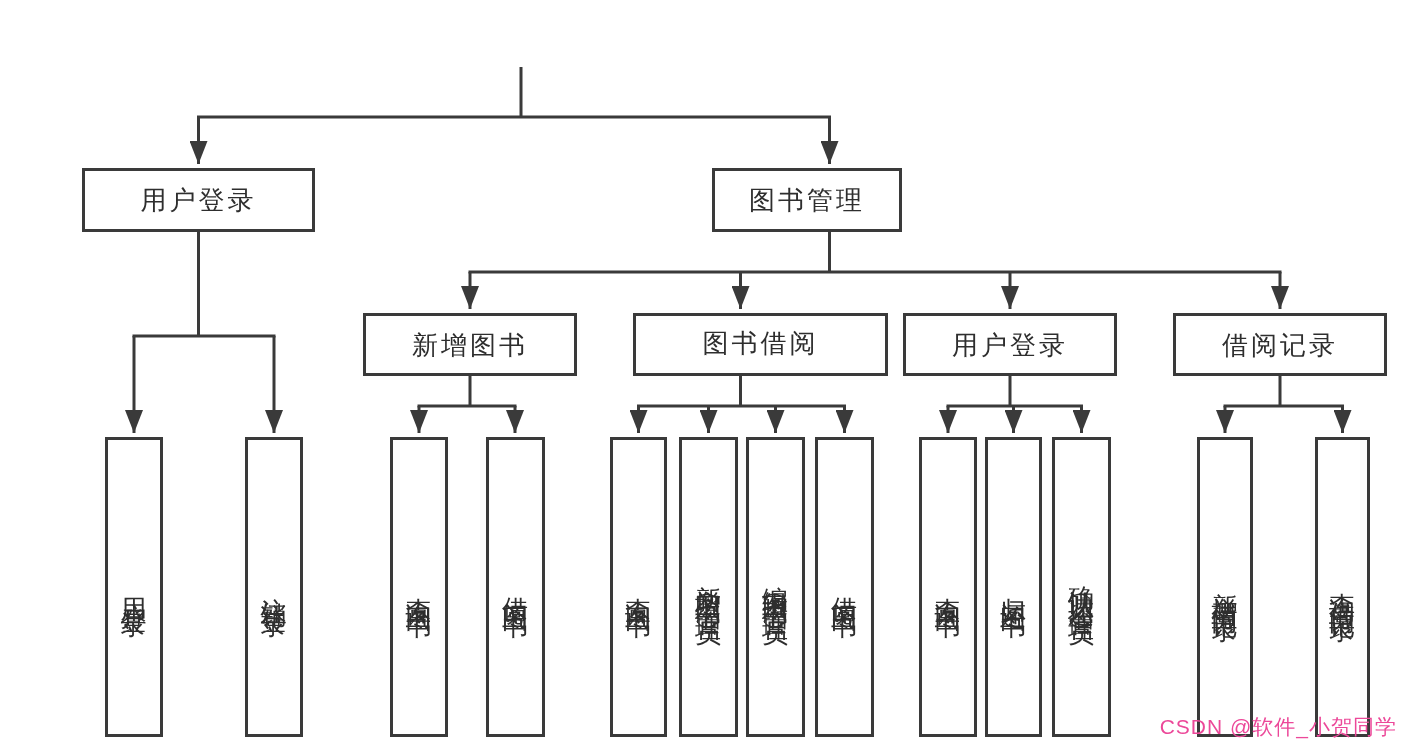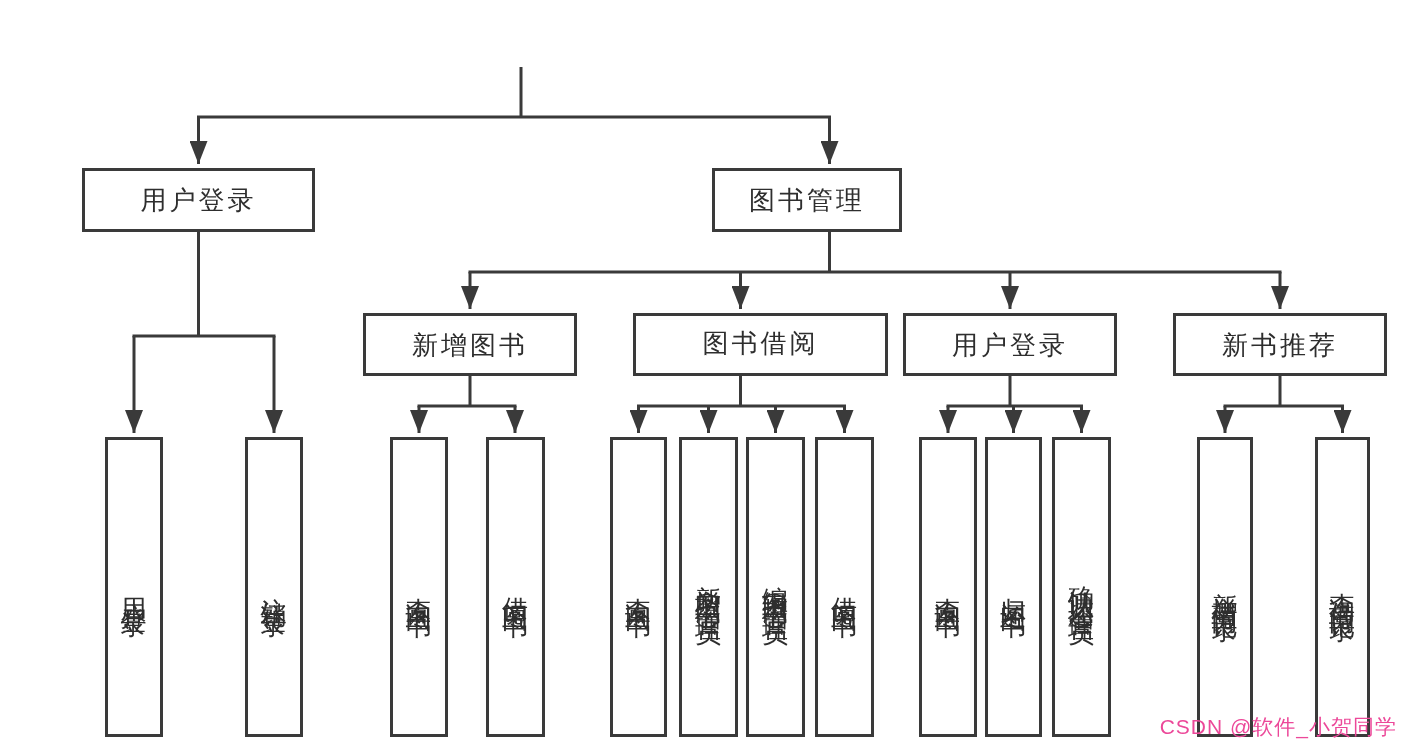--- a/index.html
+++ b/index.html
@@ -131,21 +131,21 @@
   <div class="box" style="left:363px; top:313px; width:214px; height:63px;">
     <span class="h-label">新增图书</span>
   </div>
   <div class="box" style="left:633px; top:313px; width:255px; height:63px;font-family:Liberation Mono, monospace;">
     <span class="h-label">图书借阅</span>
   </div>
   <div class="box" style="left:903px; top:313px; width:214px; height:63px;">
     <span class="h-label">用户登录</span>
   </div>
   <div class="box" style="left:1173px; top:313px; width:214px; height:63px;">
-    <span class="h-label">新书推荐</span>
+    <span class="h-label">借阅记录</span>
   </div>
 
   <div class="box leaf" style="left:105px; width:58px;">
     <span class="v-label">用户登录</span>
   </div>
   <div class="box leaf" style="left:245px; width:58px;">
     <span class="v-label">注销登录</span>
   </div>
 
   <div class="box leaf" style="left:390px; width:58px;">

